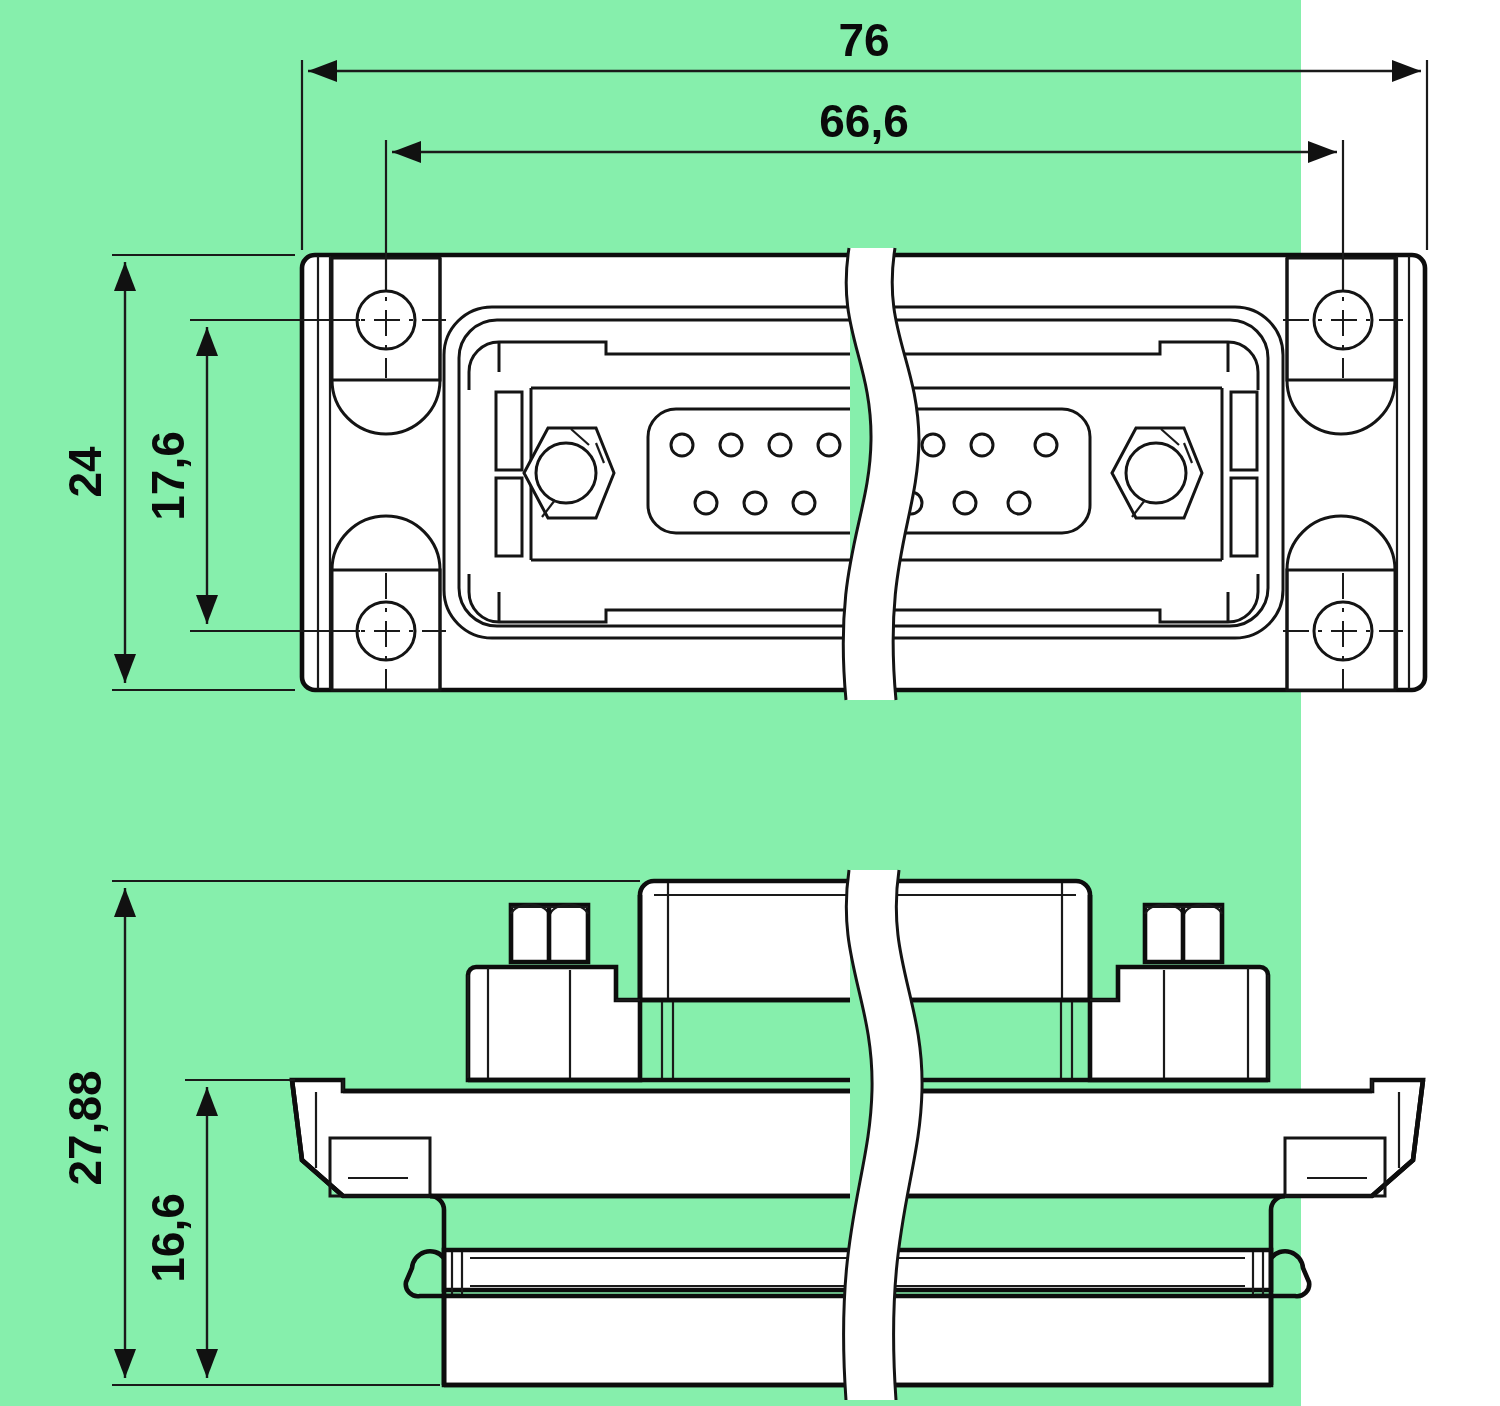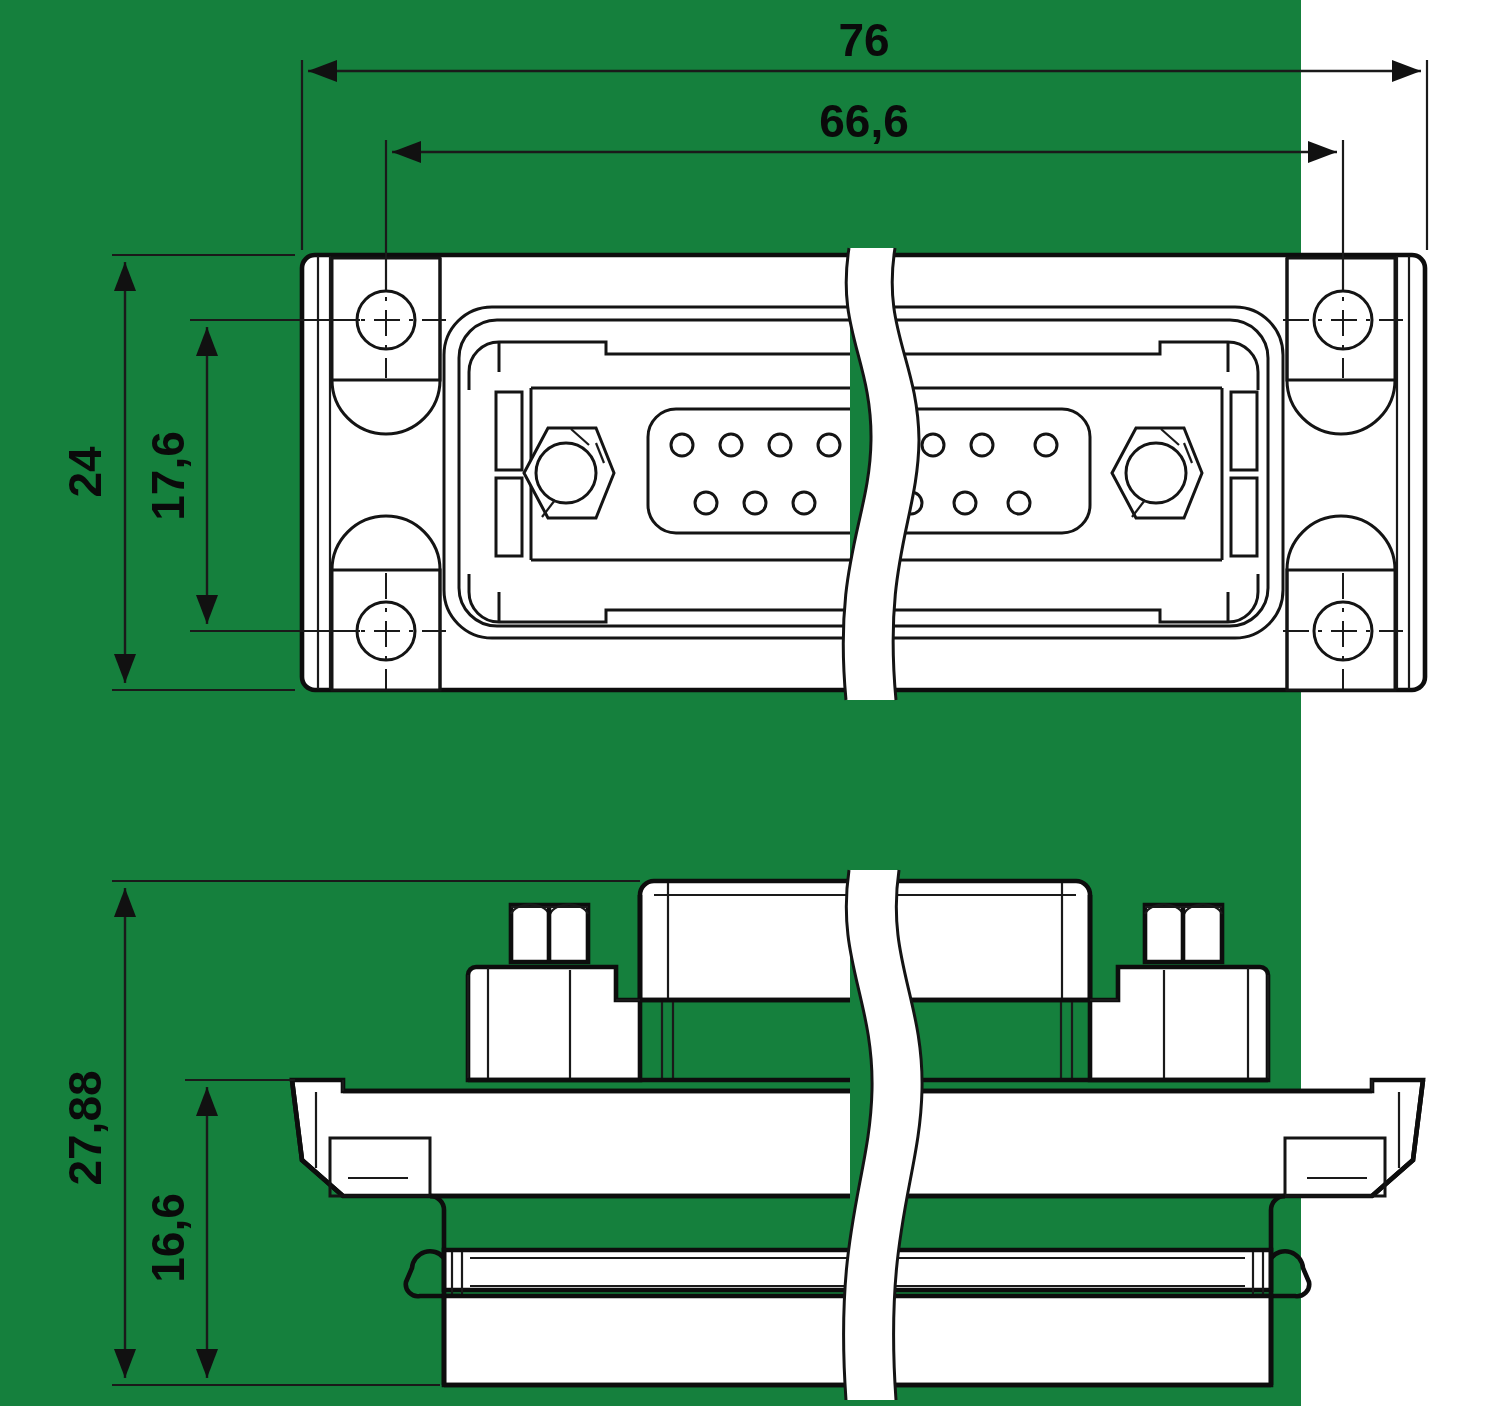--- a/index.html
+++ b/index.html
@@ -10,21 +10,21 @@
   body {
     width: 1500px;
     height: 1406px;
     font-family: "Liberation Sans", sans-serif;
     overflow: hidden;
   }
   #drawing-root {
     position: relative;
     width: 1301px;
     height: 1406px;
-    background: #15803d;
+    background: #86efac;
   }
   svg.cad {
     position: absolute;
     top: 0;
     left: 0;
     width: 1500px;
     height: 1406px;
     display: block;
   }
   

